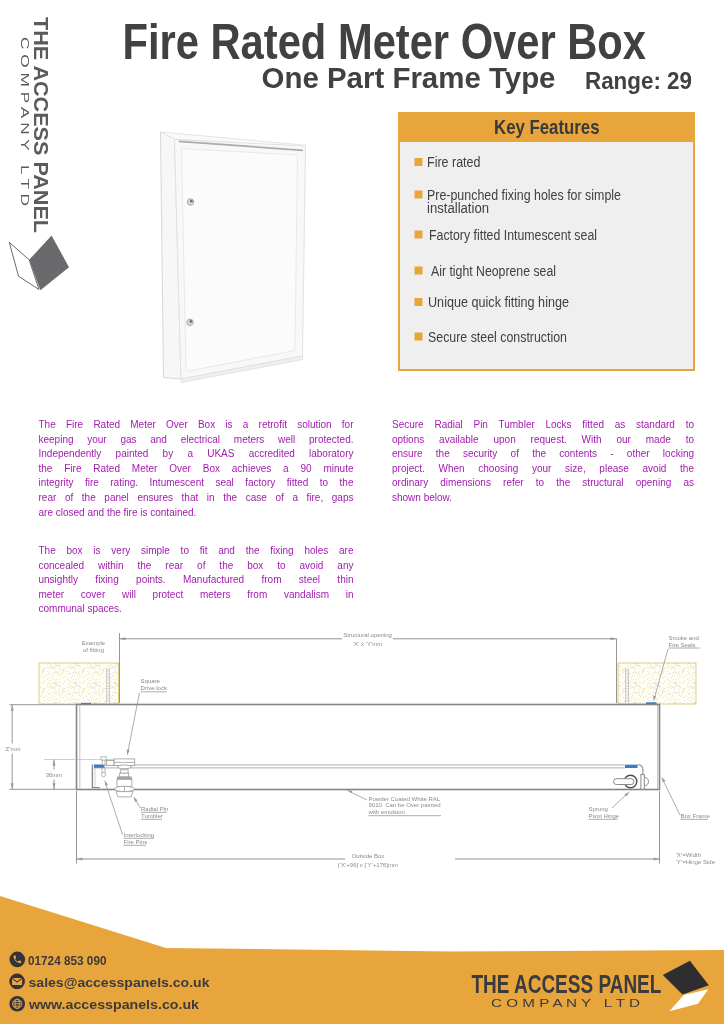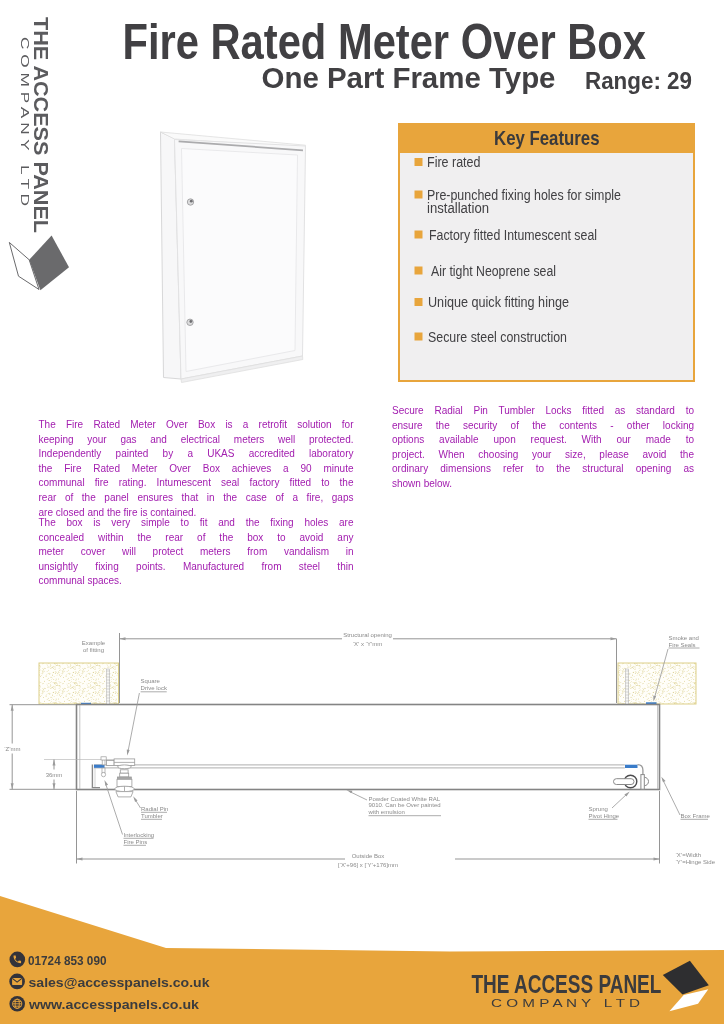--- a/index.html
+++ b/index.html
@@ -44,21 +44,21 @@
     <polygon points="181.5,148.5 297.5,155 295,350.5 186,371.5" fill="#fbfbfc" stroke="#e9e9eb" stroke-width="1"></polygon>
 
     <circle cx="190.5" cy="202" r="3.2" fill="#dcdcdd" stroke="#9f9fa1" stroke-width="0.9"></circle>
     <circle cx="191.3" cy="201.2" r="1.4" fill="#707073"></circle>
 
     <circle cx="190" cy="322.3" r="3.2" fill="#dcdcdd" stroke="#9f9fa1" stroke-width="0.9"></circle>
     <circle cx="190.8" cy="321.5" r="1.4" fill="#707073"></circle>
   </g>
 </svg>
 
-<div class="abs" style="left:398px;top:123px;width:297px;height:259px;background:#f0eff0;border:2px solid #e8a53c;box-sizing:border-box">
+<div class="abs" style="left:398px;top:112px;width:297px;height:259px;background:#f0eff0;border:2px solid #e8a53c;box-sizing:border-box">
 
   <div class="abs" style="left:-2px;top:-2px;width:297px;height:29.5px;background:#e8a53c">
     <svg width="297" height="29" viewBox="0 0 297 29">
       <text x="96" y="22" font-family="Liberation Sans" font-weight="bold" font-size="20.5" fill="#3a3a3c" textLength="105.5" lengthAdjust="spacingAndGlyphs">Key Features</text>
     </svg>
   </div>
 </div>
 
 <svg class="abs" style="left:398px;top:113px" width="297" height="259" viewBox="0 0 297 259">
 
@@ -80,37 +80,37 @@
 
   <rect x="16.5" y="219.5" width="8" height="8" fill="#e8a53c"></rect>
   <text x="30" y="228.5" font-size="14" fill="#414043" textLength="139" lengthAdjust="spacingAndGlyphs">Secure steel construction</text>
 </svg>
 
 <div class="para" style="left:38.5px;top:418px;width:315px">
   <div class="jline">The Fire Rated Meter Over Box is a retrofit solution for</div>
   <div class="jline">keeping your gas and electrical meters well protected.</div>
   <div class="jline">Independently painted by a UKAS accredited laboratory</div>
   <div class="jline">the Fire Rated Meter Over Box achieves a 90 minute</div>
-  <div class="jline">communal fire rating. Intumescent seal factory fitted to the</div>
+  <div class="jline">integrity fire rating. Intumescent seal factory fitted to the</div>
   <div class="jline">rear of the panel ensures that in the case of a fire, gaps</div>
   <div>are closed and the fire is contained.</div>
 </div>
 
-<div class="para" style="left:38.5px;top:516px;width:315px">
+<div class="para" style="left:38.5px;top:544px;width:315px">
   <div class="jline">The box is very simple to fit and the fixing holes are</div>
   <div class="jline">concealed within the rear of the box to avoid any</div>
+  <div class="jline">unsightly fixing points. Manufactured from steel thin</div>
   <div class="jline">meter cover will protect meters from vandalism in</div>
-  <div class="jline">unsightly fixing points. Manufactured from steel thin</div>
   <div>communal spaces.</div>
 </div>
 
-<div class="para" style="left:392px;top:404px;width:302px">
+<div class="para" style="left:392px;top:418px;width:302px">
   <div class="jline">Secure Radial Pin Tumbler Locks fitted as standard to</div>
+  <div class="jline">options available upon request. With our made to</div>
   <div class="jline">ensure the security of the contents - other locking</div>
-  <div class="jline">options available upon request. With our made to</div>
   <div class="jline">project. When choosing your size, please avoid the</div>
   <div class="jline">ordinary dimensions refer to the structural opening as</div>
   <div>shown below.</div>
 </div>
 
 <svg class="abs" style="left:0;top:620px" width="724" height="270" viewBox="0 620 724 270" font-family="Liberation Sans">
   <defs>
     <pattern id="stip" width="20" height="20" patternUnits="userSpaceOnUse">
       <rect width="20" height="20" fill="#fffef9"></rect>
       <circle cx="18.5" cy="19.0" r="0.48" fill="#d8c878"></circle>

